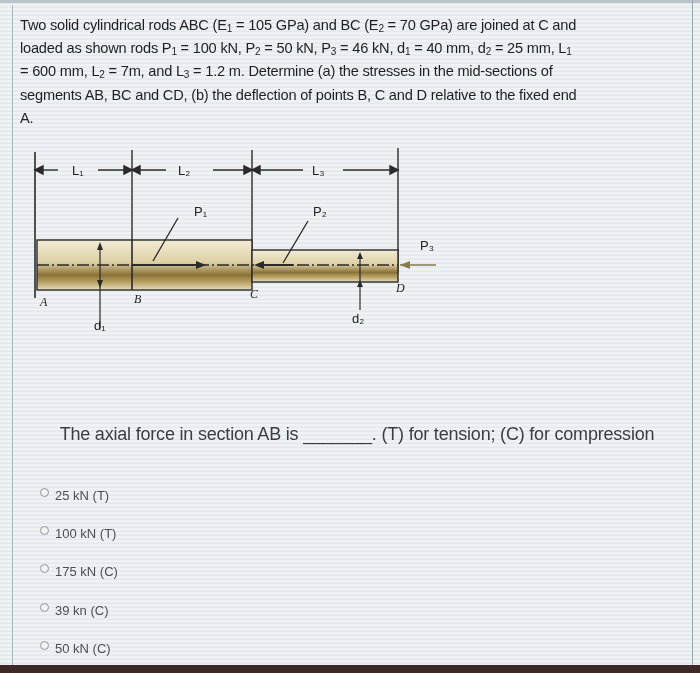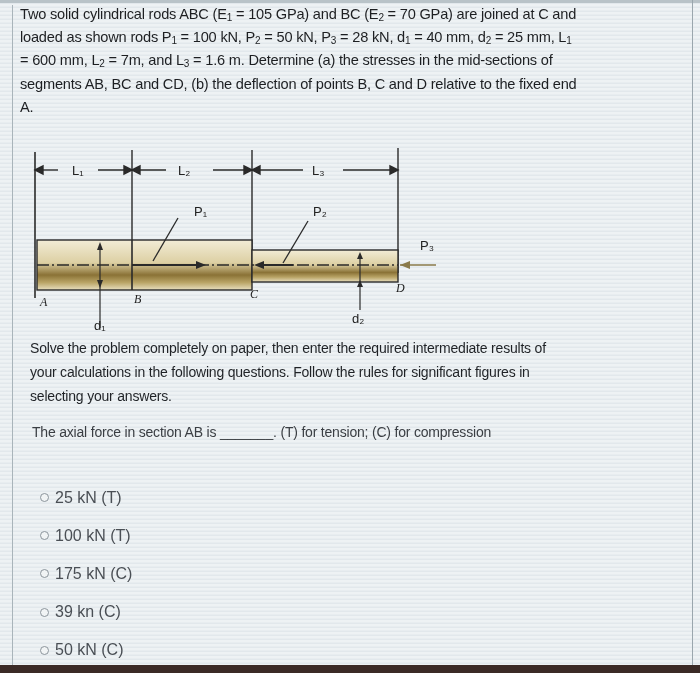--- a/index.html
+++ b/index.html
@@ -11,63 +11,63 @@
   .page {
     position:absolute; left:0; top:0; width:700px; height:665px;
     background: repeating-linear-gradient(180deg, #eef2f4 0px, #eef2f4 2px, #e2e8ec 3px, #e2e8ec 4px);
   }
   .topline { position:absolute; left:0; top:0; width:700px; height:3px; background:#b9c3c8; }
   .leftline { position:absolute; left:12px; top:5px; width:1px; height:660px; background:#a9b4ba; }
   .rightline { position:absolute; left:692px; top:0; width:1px; height:665px; background:#9aa6ad; }
   .bottombar { position:absolute; left:0; top:665px; width:700px; height:8px; background:#3b2a26; }
 
   .problem {
-    position:absolute; left:20px; top:3px; width:668px;
+    position:absolute; left:20px; top:14px; width:668px;
     font-size:14.6px; line-height:23.2px; color:#1d1f22;
     letter-spacing:-0.2px;
   }
   .problem sub { font-size:10px; vertical-align:-2px; line-height:0; }
 
   .figure { position:absolute; left:28px; top:148px; width:420px; height:185px; }
 
   .instructions {
     position:absolute; left:30px; top:336px; width:650px;
     font-size:14px; line-height:24px; color:#1f2226; letter-spacing:-0.2px;
   }
   .question {
     position:absolute; left:32px; top:424px; width:650px;
-    font-size:14px; color:#3a3e43; letter-spacing:-0.2px;
+    font-size:18px; color:#3a3e43; letter-spacing:-0.2px;text-align:center;
   }
   .options { position:absolute; left:40px; top:488px; }
   .option {
-    display:flex; align-items:center; height:19px; margin-bottom:19.2px;
-    font-size:16px; color:#4a4f55; cursor:pointer;
+    display:flex; align-items:flex-start; height:19px; margin-bottom:19.2px;
+    font-size:13px; color:#4a4f55; cursor:pointer;
   }
   .radio {
     width:9px; height:9px; border:1px solid #8c959c; border-radius:50%;
     margin-right:6px; background:#f1f4f5; box-sizing:border-box;
   }
 </style>
 </head>
 <body>
 
 <div class="page">
   <div class="topline"></div>
   <div class="leftline"></div>
   <div class="rightline"></div>
 
   <div class="problem">
     <div>
       <span>Two solid cylindrical rods ABC (E</span><sub>1</sub><span> = 105 GPa) and BC (E</span><sub>2</sub><span> = 70 GPa) are joined at C and</span>
     </div>
     <div>
-      <span>loaded as shown rods P</span><sub>1</sub><span> = 100 kN, P</span><sub>2</sub><span> = 50 kN, P</span><sub>3</sub><span> = 28 kN, d</span><sub>1</sub><span> = 40 mm, d</span><sub>2</sub><span> = 25 mm, L</span><sub>1</sub>
+      <span>loaded as shown rods P</span><sub>1</sub><span> = 100 kN, P</span><sub>2</sub><span> = 50 kN, P</span><sub>3</sub><span> = 46 kN, d</span><sub>1</sub><span> = 40 mm, d</span><sub>2</sub><span> = 25 mm, L</span><sub>1</sub>
     </div>
     <div>
-      <span>= 600 mm, L</span><sub>2</sub><span> = 7m, and L</span><sub>3</sub><span> = 1.6 m. Determine (a) the stresses in the mid-sections of</span>
+      <span>= 600 mm, L</span><sub>2</sub><span> = 7m, and L</span><sub>3</sub><span> = 1.2 m. Determine (a) the stresses in the mid-sections of</span>
     </div>
     <div>segments AB, BC and CD, (b) the deflection of points B, C and D relative to the fixed end</div>
     <div>A.</div>
   </div>
 
   <svg class="figure" viewBox="0 0 420 185" xmlns="http://www.w3.org/2000/svg">
     <defs>
       <linearGradient id="rodGrad" x1="0" y1="0" x2="0" y2="1">
         <stop offset="0" stop-color="#f2ecd6"></stop>
         <stop offset="0.45" stop-color="#ddd0a4"></stop>
@@ -135,25 +135,20 @@
     <polygon points="332,104 329,111 335,111" fill="#2a2a2a"></polygon>
     <polygon points="332,132 329,139 335,139" fill="#2a2a2a"></polygon>
     <text x="324" y="175" font-size="13" fill="#222" font-family="Liberation Sans, sans-serif">d₂</text>
 
     <text x="12" y="158" font-size="12" font-style="italic" fill="#222" font-family="Liberation Serif, serif">A</text>
     <text x="106" y="155" font-size="12" font-style="italic" fill="#222" font-family="Liberation Serif, serif">B</text>
     <text x="222" y="150" font-size="12" font-style="italic" fill="#222" font-family="Liberation Serif, serif">C</text>
     <text x="368" y="144" font-size="12" font-style="italic" fill="#222" font-family="Liberation Serif, serif">D</text>
   </svg>
 
-  <div class="instructions">
-    <div>Solve the problem completely on paper, then enter the required intermediate results of</div>
-    <div>your calculations in the following questions. Follow the rules for significant figures in</div>
-    <div>selecting your answers.</div>
-  </div>
 
   <div class="question">The axial force in section AB is _______. (T) for tension; (C) for compression</div>
 
   <div class="options">
     <label class="option">
       <span class="radio"></span>
       <span>25 kN (T)</span>
     </label>
     <label class="option">
       <span class="radio"></span>

